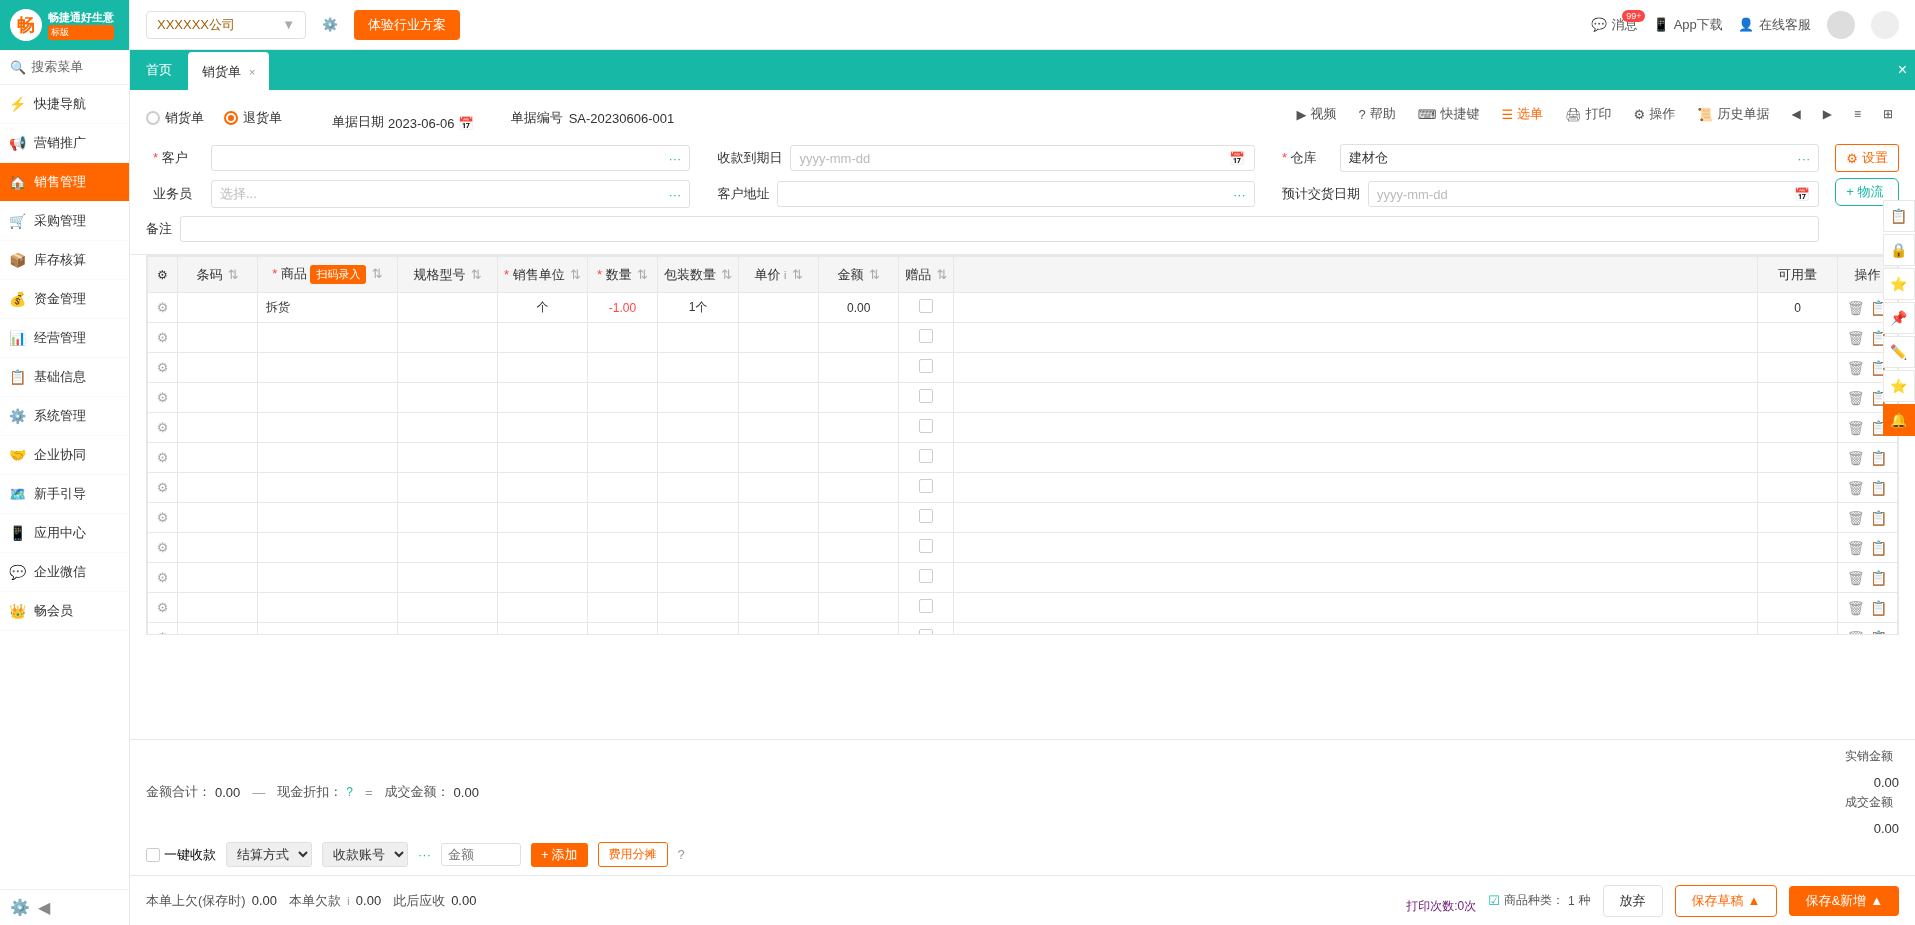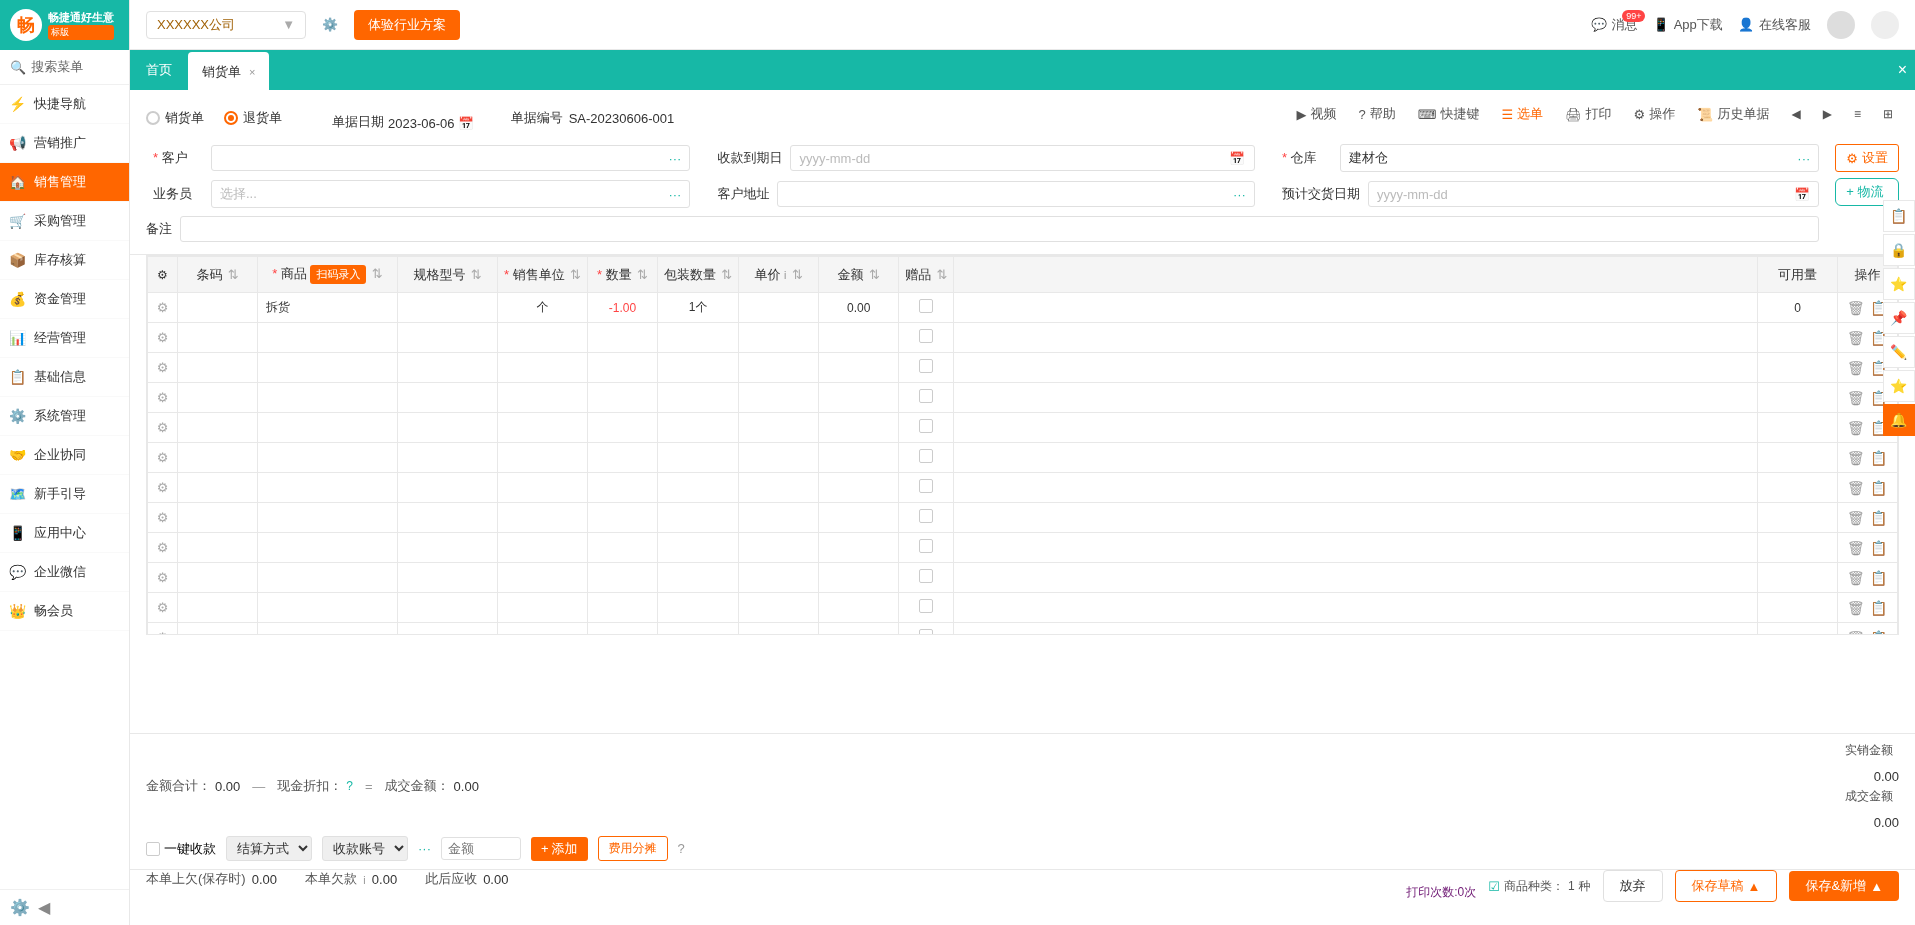--- a/index.html
+++ b/index.html
@@ -103,21 +103,21 @@
     .expense-btn { border: 1px solid #ff6600; color: #ff6600; background: #fff; padding: 3px 10px; border-radius: 3px; cursor: pointer; font-size: 12px; }
     .help-btn { color: #999; cursor: pointer; }
 
     
     .bottom-totals { margin-left: auto; display: flex; flex-direction: column; gap: 4px; text-align: right; }
     .total-row { display: flex; align-items: center; justify-content: flex-end; gap: 10px; flex-direction: column; }
     .total-label { color: #555; font-size: 12px; }
     .total-value { color: #333; font-size: 13px; min-width: 60px; text-align: right; }
 
     
-    .footer-bar { height: 56px; background: #fff; border-top: 1px solid #e8e8e8; display: flex; align-items: flex-start; padding: 0 16px; gap: 28px; }
+    .footer-bar { height: 50px; background: #fff; border-top: 1px solid #e8e8e8; display: flex; align-items: center; padding: 0 16px; gap: 12px; }
     .footer-info { display: flex; align-items: center; gap: 6px; font-size: 12px; color: #555; }
     .footer-info-label { color: #555; }
     .footer-info-value { color: #333; font-weight: 500; }
     .footer-right { margin-left: auto; display: flex; align-items: center; gap: 12px; }
     .print-count { color: #701a75; font-size: 12px; margin-top: 12px; }
     .goods-type { color: #555; font-size: 12px; }
     .discard-btn { border: 1px solid #e0e0e0; background: #fff; color: #333; padding: 6px 16px; border-radius: 4px; cursor: pointer; font-size: 13px; }
     .save-draft-btn { border: 1px solid #ff6600; background: #fff; color: #ff6600; padding: 6px 16px; border-radius: 4px; cursor: pointer; font-size: 13px; display: flex; align-items: center; gap: 4px; }
     .save-new-btn { background: #ff6600; color: #fff; border: none; padding: 6px 16px; border-radius: 4px; cursor: pointer; font-size: 13px; display: flex; align-items: center; gap: 4px; }
 

